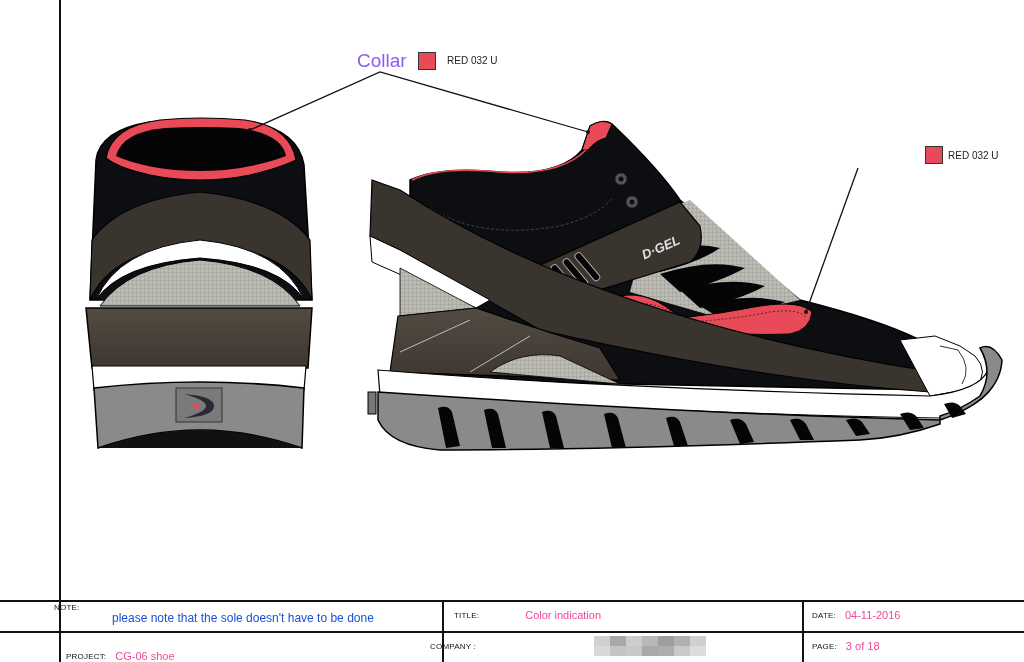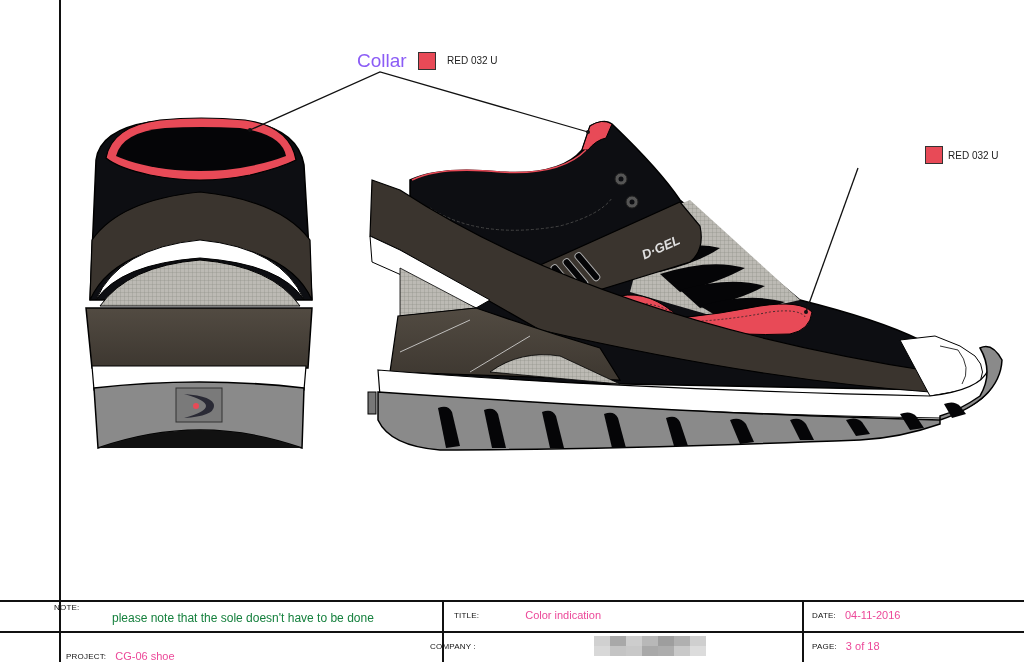--- a/index.html
+++ b/index.html
@@ -8,21 +8,21 @@
   .left-border { position: absolute; left: 59px; top: 0; width: 2px; height: 662px; background: #111; }
   .drawing { position: absolute; left: 0; top: 0; width: 1024px; height: 600px; }
   .callout-label { position: absolute; font-size: 19px; color: #8b5cf6; white-space: nowrap; }
   .swatch { position: absolute; width: 18px; height: 18px; border: 1px solid #333; box-sizing: border-box; }
   .swatch-code { position: absolute; font-size: 10px; color: #222; white-space: nowrap; }
   .tb-hline { position: absolute; left: 0; width: 1024px; height: 2px; background: #111; }
   .tb-vline { position: absolute; top: 600px; width: 2px; height: 62px; background: #111; }
   .tb-cell { position: absolute; display: flex; align-items: center; white-space: nowrap; }
   .tb-key { font-size: 8px; letter-spacing: 0.2px; color: #111; text-transform: uppercase; }
   .tb-val { font-size: 11px; color: #ec4899; margin-left: 9px; }
-  .note-val { position: absolute; font-size: 12px; color: #15803d; white-space: nowrap; }
+  .note-val { position: absolute; font-size: 12px; color: #1d4ed8; white-space: nowrap; }
   .blur { position: absolute; display: grid; grid-template-columns: repeat(7, 16px); grid-template-rows: 10px 10px; }
   .blur span { display: block; }
 </style>
 </head>
 <body>
 
 <div class="sheet">
   <div class="left-border"></div>
 
   <svg class="drawing" viewBox="0 0 1024 600" xmlns="http://www.w3.org/2000/svg">

